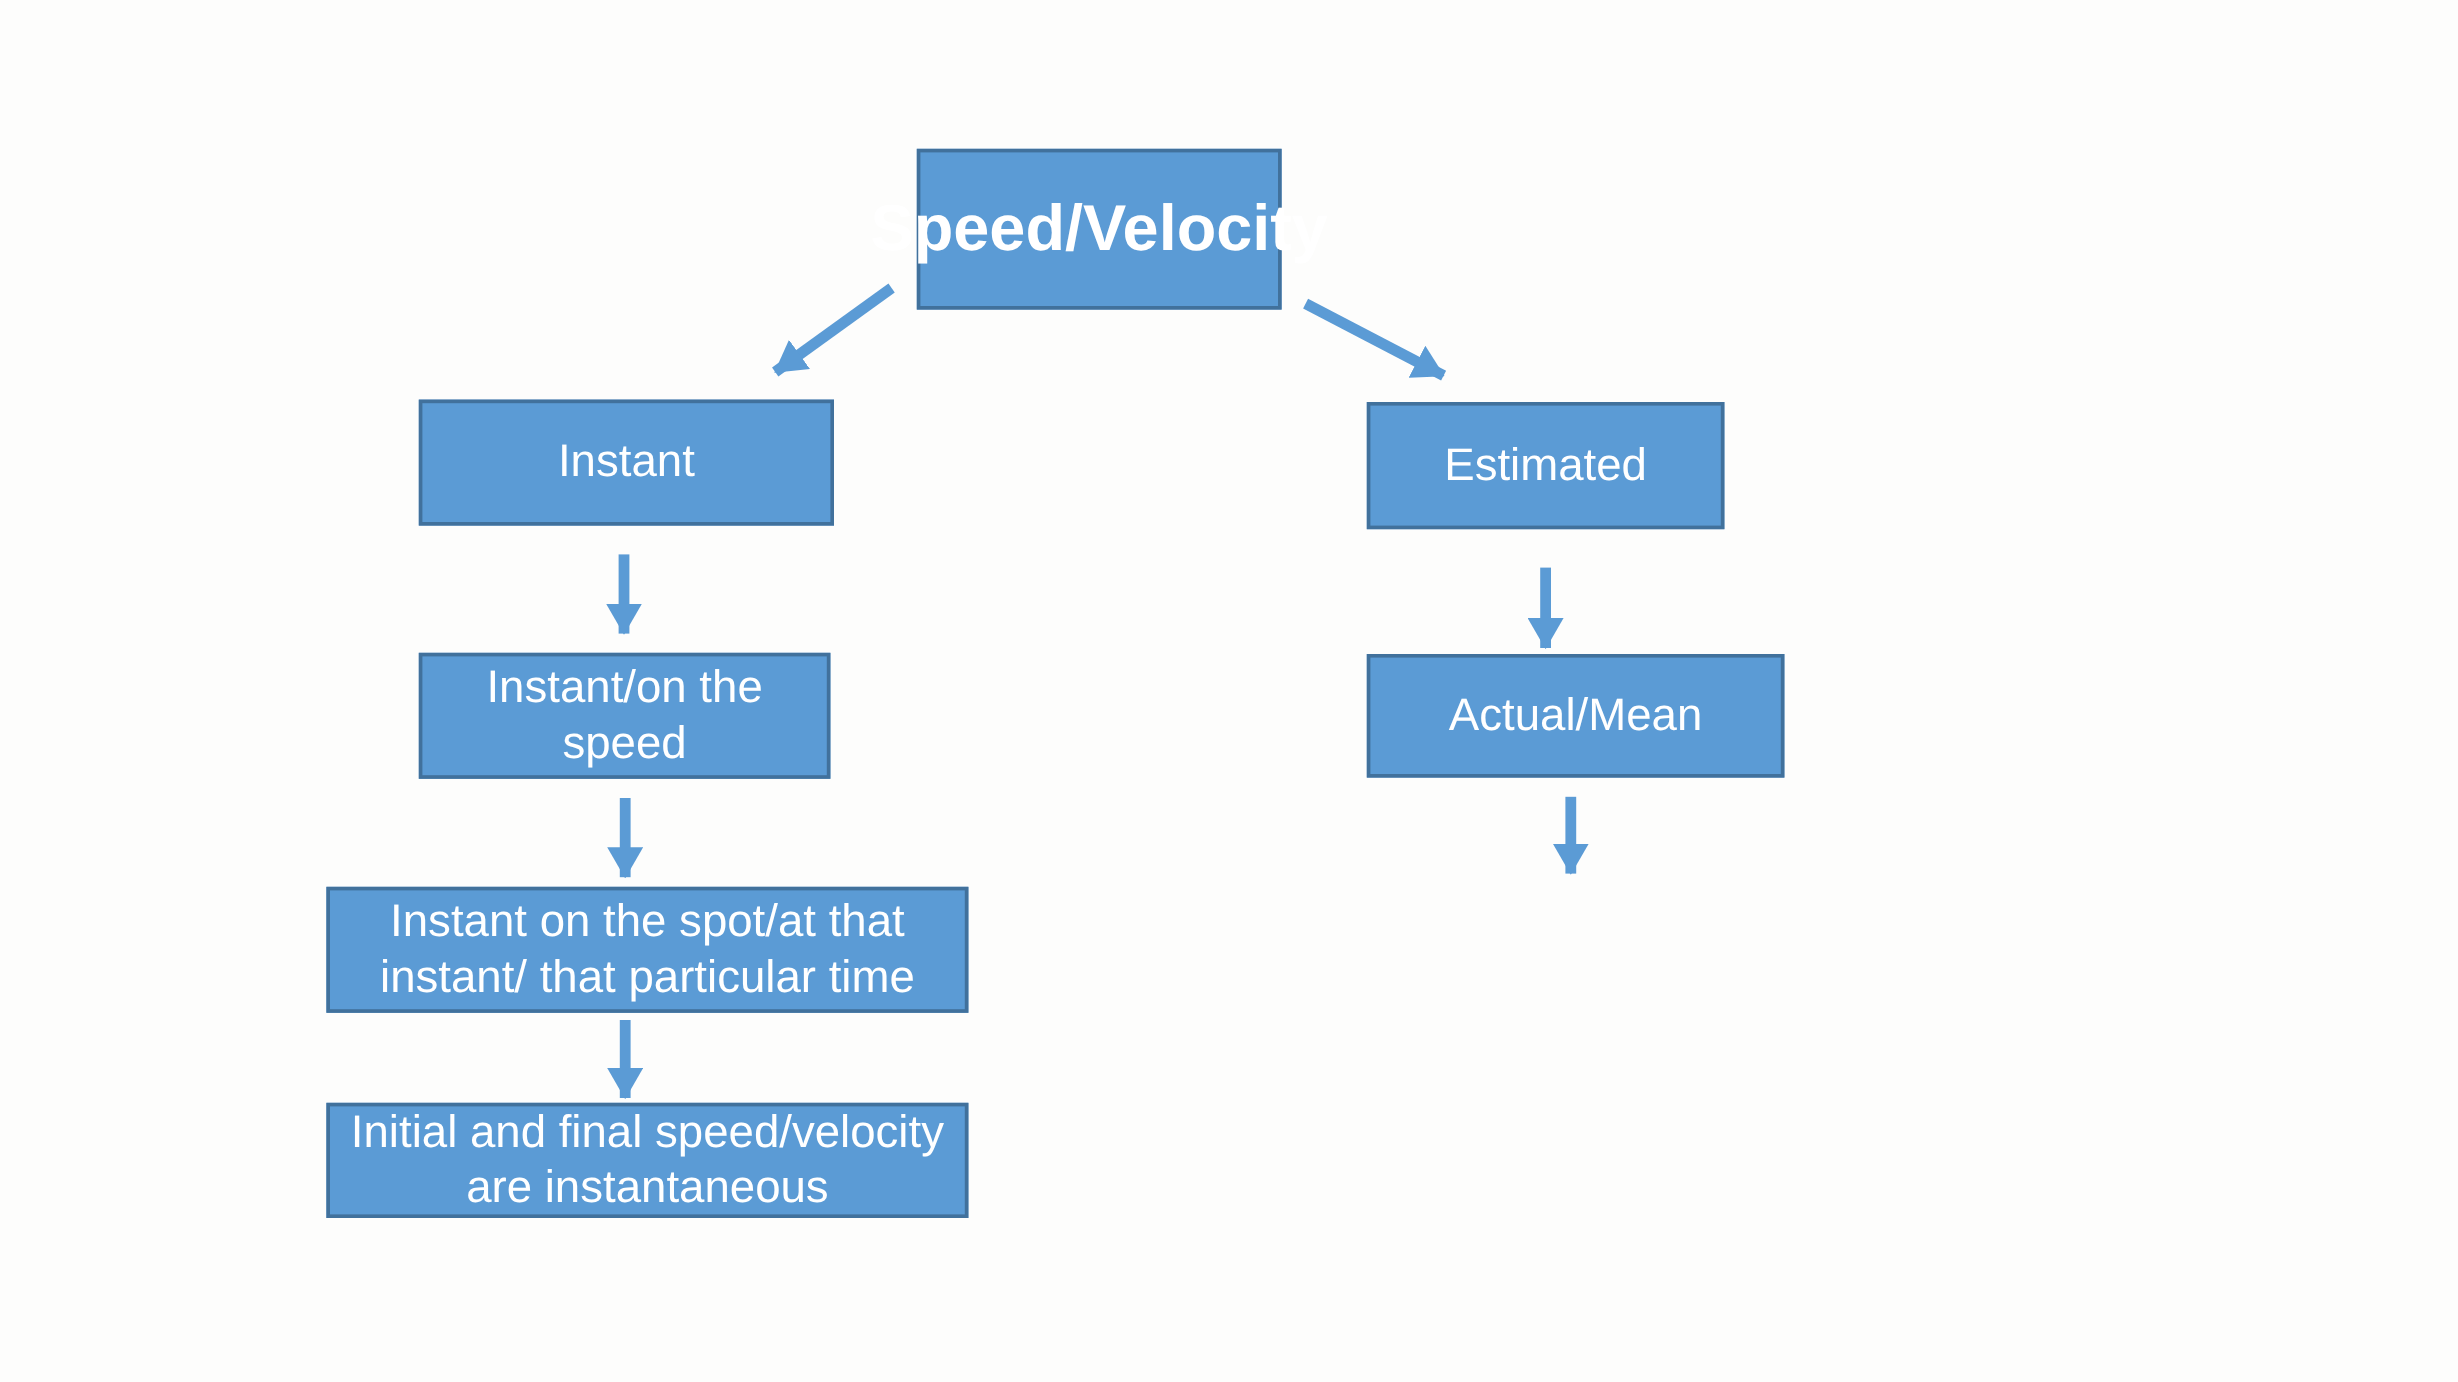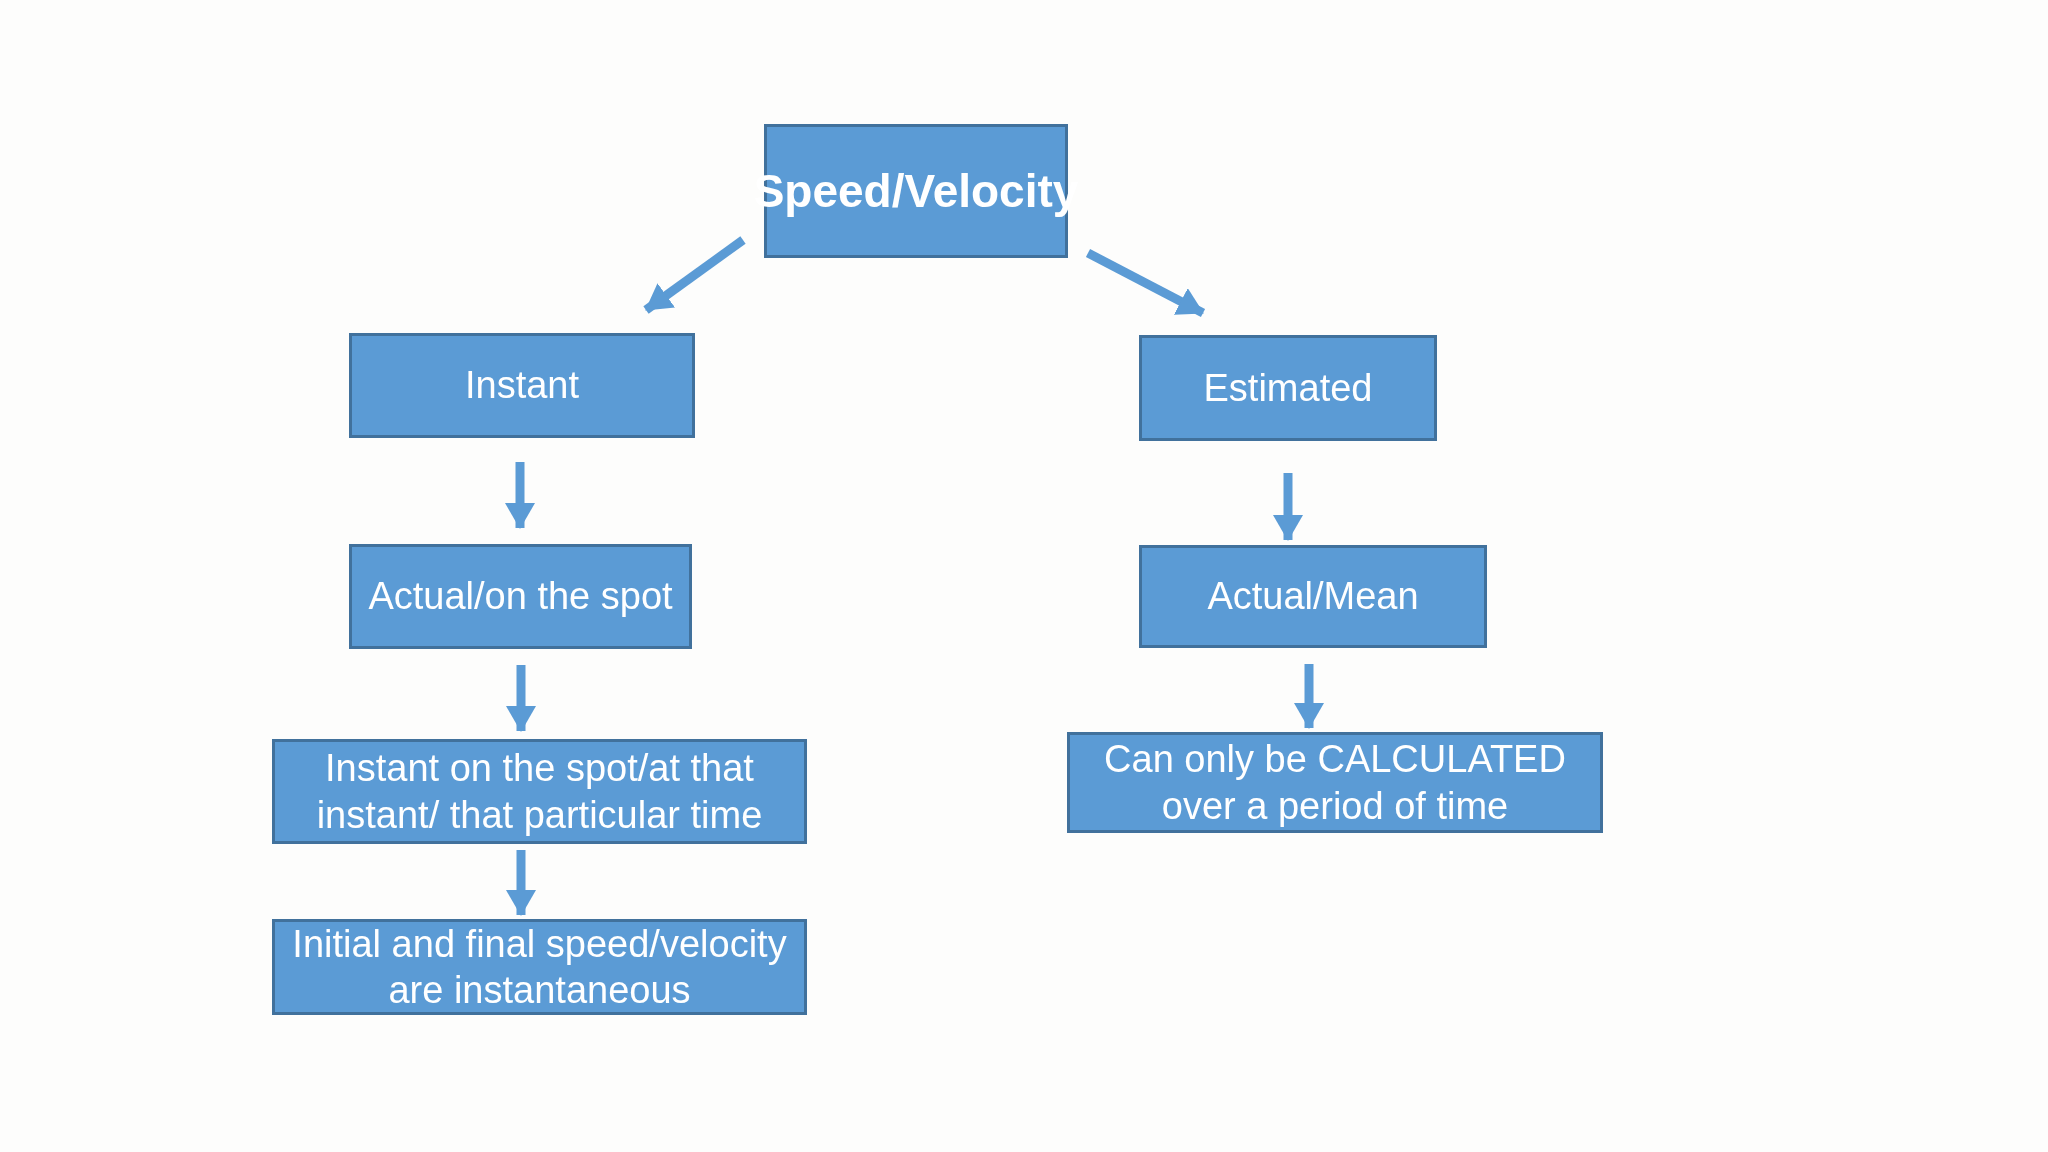--- a/index.html
+++ b/index.html
@@ -32,21 +32,21 @@
     display: flex;
     align-items: center;
     justify-content: center;
     text-align: center;
     font-size: 38px;
     line-height: 1.22;
     padding: 4px 14px;
   }
   .node.title {
     font-weight: bold;
-    font-size: 46px;
+    font-size: 54px;
   }
   
   #node-root       { left: 764px;  top: 124px; width: 304px; height: 134px; }
   #node-actual     { left: 349px;  top: 333px; width: 346px; height: 105px; }
   #node-estimated  { left: 1139px; top: 335px; width: 298px; height: 106px; }
   #node-instant    { left: 349px;  top: 544px; width: 343px; height: 105px; }
   #node-average    { left: 1139px; top: 545px; width: 348px; height: 103px; }
   #node-measured   { left: 272px;  top: 739px; width: 535px; height: 105px; }
   #node-initial    { left: 272px;  top: 919px; width: 535px; height: 96px; }
   #node-calculated { left: 1067px; top: 732px; width: 536px; height: 101px; }
@@ -72,23 +72,22 @@
       <line x1="521" y1="850" x2="521" y2="915" marker-end="url(#ah)"></line>
     </g>
   </svg>
 
   <div class="node title" id="node-root">Speed/Velocity</div>
 
   <div class="node" id="node-actual">Instant</div>
 
   <div class="node" id="node-estimated">Estimated</div>
 
-  <div class="node" id="node-instant">Actual/on the spot</div>
+  <div class="node" id="node-instant">Instant/on the speed</div>
 
   <div class="node" id="node-average">Actual/Mean</div>
 
   <div class="node" id="node-measured">Instant on the spot/at that instant/ that particular time</div>
 
   <div class="node" id="node-initial">Initial and final speed/velocity are instantaneous</div>
 
-  <div class="node" id="node-calculated">Can only be CALCULATED over a period of time</div>
 
 </div>
 
 </body></html>

